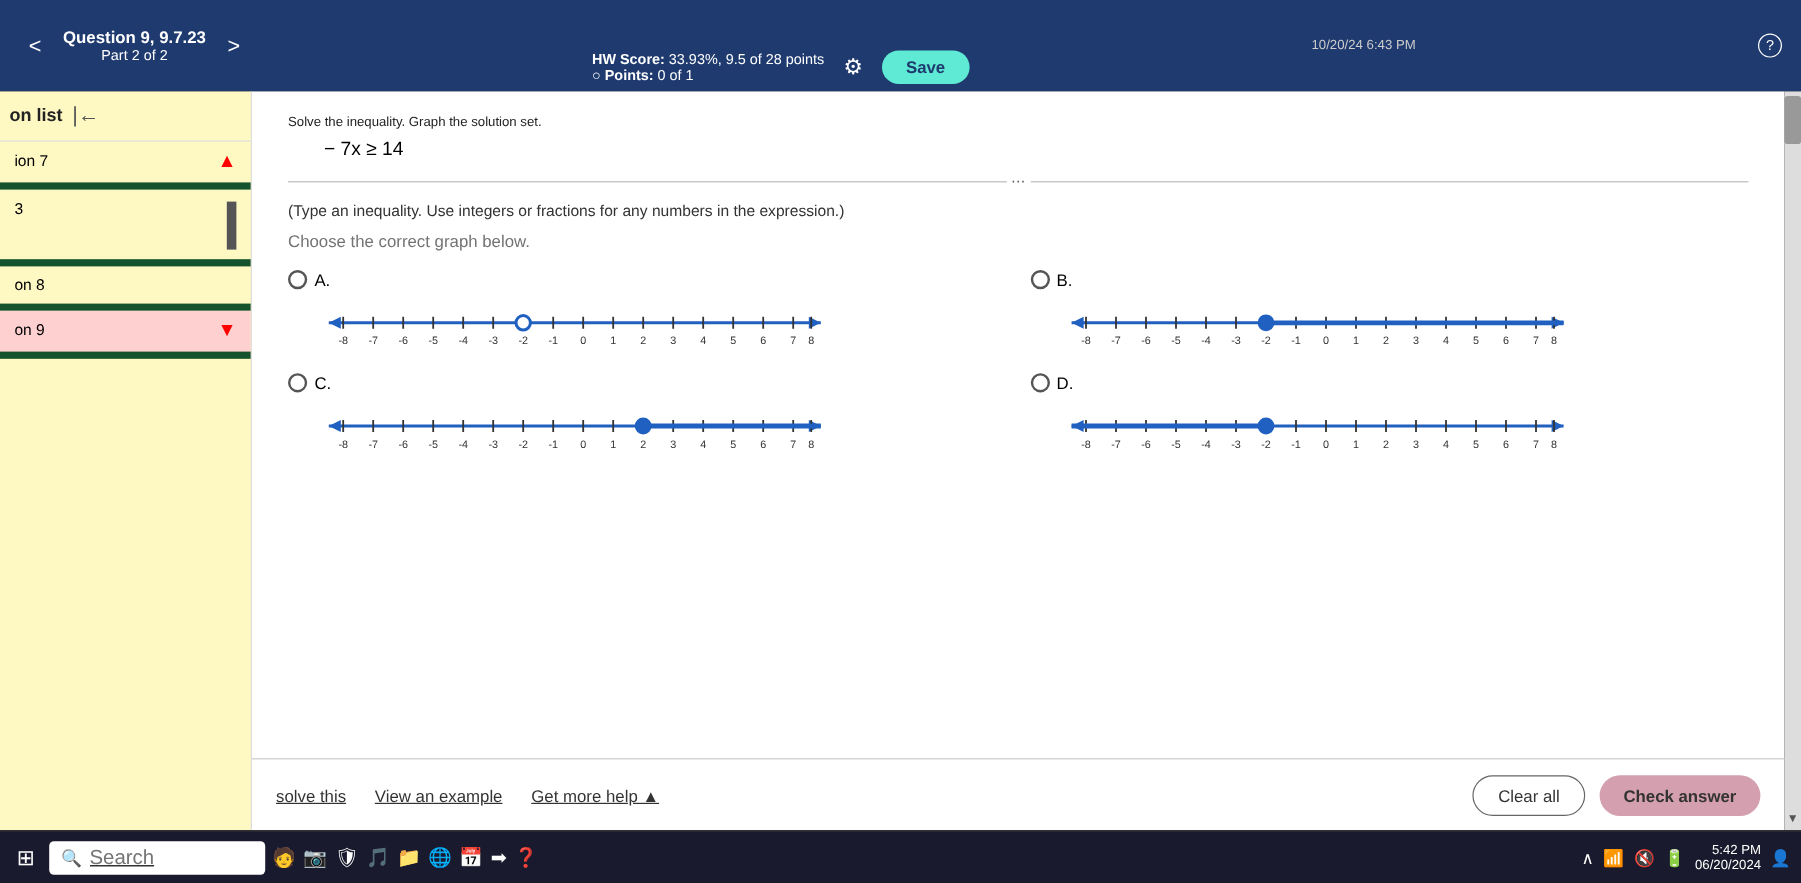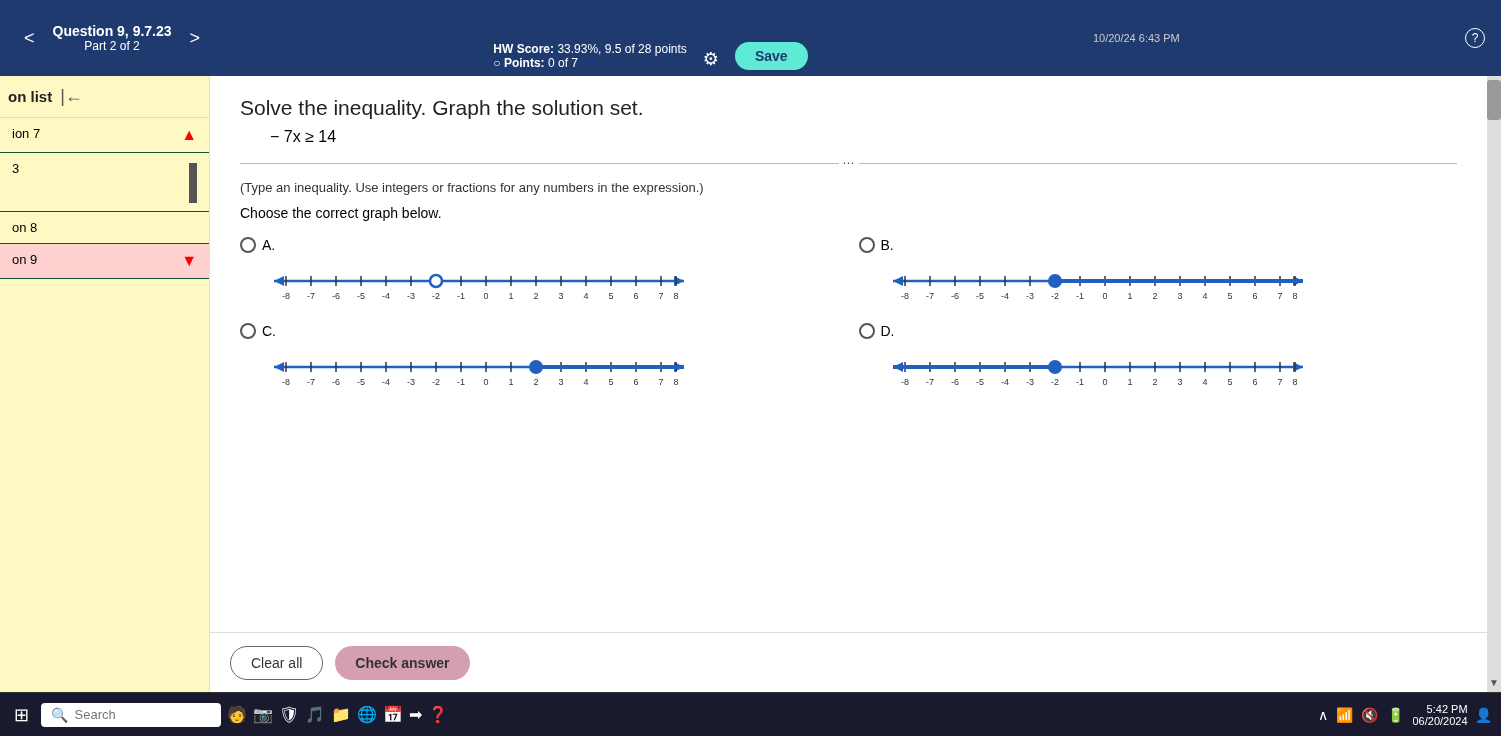--- a/index.html
+++ b/index.html
@@ -12,46 +12,46 @@
       background: #1e3a6e;
       color: white;
       display: flex;
       align-items: center;
       padding: 6px 16px;
       justify-content: space-between;
       min-height: 48px;
     }
     .header-center { display: flex; align-items: center; gap: 10px; font-size: 14px; font-weight: bold; }
     .nav-btn { background: none; border: none; color: white; font-size: 18px; cursor: pointer; padding: 2px 8px; }
-    .header-right { display: flex; align-items: flex-end; gap: 16px; font-size: 13px; margin-top: 36px; }
+    .header-right { display: flex; align-items: center; gap: 16px; font-size: 13px; margin-top: 36px; }
     .header-right .score-block { display: flex; flex-direction: column; align-items: flex-start; }
     .header-right .score-block span { font-size: 12px; }
     .settings-icon { font-size: 18px; cursor: pointer; }
     .save-btn {
       background: #5eead4; color: #1e3a6e; border: none; border-radius: 20px;
       padding: 6px 20px; font-weight: bold; font-size: 14px; cursor: pointer;
     }
     .user-time { font-size: 11px; color: #ccc; }
     .question-mark { border: 1px solid white; border-radius: 50%; width: 20px; height: 20px; display: flex; align-items: center; justify-content: center; font-size: 12px; cursor: pointer; }
 
     
     .sidebar { width: 210px; background: #fef9c3; border-right: 1px solid #ddd; display: flex; flex-direction: column; overflow-y: auto; }
     .sidebar-header { display: flex; align-items: center; padding: 10px 8px; border-bottom: 1px solid #ddd; }
     .sidebar-title { font-size: 15px; font-weight: bold; color: #222; }
     .sidebar-icon { font-size: 18px; margin-left: 8px; cursor: pointer; color: #555; }
-    .sidebar-item { padding: 8px 12px; font-size: 13px; cursor: pointer; border-bottom: 1px solid #14532d; }
+    .sidebar-item { padding: 8px 12px; font-size: 13px; cursor: pointer; border-bottom: 6px solid #14532d; }
     .sidebar-item.active { background: #ffd0d0; }
     .sidebar-item-label { font-weight: normal; }
 
     
     .main-content { flex: 1; padding: 20px 30px; overflow-y: auto; background: white; }
-    .problem-instruction { font-size: 21px; color: #222; margin-bottom: 8px; }
+    .problem-instruction { font-size: 11px; color: #222; margin-bottom: 8px; }
     .inequality-display { font-size: 16px; margin-left: 30px; margin-bottom: 8px; }
     .type-note { font-size: 13px; color: #333; margin-bottom: 10px; }
-    .choose-text { font-size: 14px; color: #000000; margin-bottom: 16px; }
+    .choose-text { font-size: 14px; color: #737373; margin-bottom: 16px; }
 
     
     .graphs-grid { display: grid; grid-template-columns: 1fr 1fr; gap: 20px; margin-bottom: 20px; }
     .graph-option { display: flex; flex-direction: column; }
     .option-label { display: flex; align-items: center; gap: 6px; font-size: 14px; margin-bottom: 6px; }
     .radio-circle { width: 16px; height: 16px; border: 2px solid #555; border-radius: 50%; display: inline-block; cursor: pointer; flex-shrink: 0; }
 
     
     .nl-container { margin-left: 24px; }
     svg.number-line { display: block; }
@@ -74,21 +74,21 @@
       padding: 8px 20px; font-size: 14px; cursor: pointer; color: #333; font-weight: bold;
     }
 
     
     .taskbar {
       background: #1a1a2e; height: 44px; display: flex; align-items: center;
       padding: 0 8px; gap: 6px; border-top: 1px solid #333;
     }
     .taskbar-item { cursor: pointer; padding: 4px 6px; color: white; font-size: 18px; }
     .search-bar { background: white; border-radius: 4px; display: flex; align-items: center; padding: 4px 10px; gap: 6px; width: 180px; }
-    .search-bar input { border: none; outline: none; font-size: 13px; width: 130px; }
+    .search-bar input { border: none; outline: none; font-size: 17px; width: 130px; text-decoration: underline; }
     .taskbar-icons { display: flex; gap: 6px; align-items: center; }
     .taskbar-icon { color: white; font-size: 16px; cursor: pointer; }
     .taskbar-right { margin-left: auto; display: flex; align-items: center; gap: 8px; color: white; font-size: 11px; }
     .time-block { text-align: right; }
 
     
     .scroll-indicator { width: 14px; background: #ddd; display: flex; flex-direction: column; }
     .scroll-thumb { width: 14px; height: 40px; background: #999; border-radius: 3px; margin-top: 4px; }
 
     .expand-btn { background: none; border: none; font-size: 12px; cursor: pointer; color: #555; padding: 2px 4px; }
@@ -107,21 +107,21 @@
       <div>
         <div style="font-weight:bold;font-size:14px;">Question 9, 9.7.23</div>
         <div style="font-weight:normal;font-size:12px;text-align:center;">Part 2 of 2</div>
       </div>
       <button class="nav-btn">&gt;</button>
     </div>
 
     <div class="header-right">
       <div class="score-block">
         <span><strong>HW Score:</strong> <span>33.93%, 9.5 of 28 points</span></span>
-        <span>○ <strong>Points:</strong> <span>0 of 7</span></span>
+        <span>○ <strong>Points:</strong> <span>0 of 1</span></span>
       </div>
       <span class="settings-icon">⚙</span>
       <button class="save-btn">Save</button>
     </div>
 
     <div class="user-time">10/20/24 6:43 PM</div>
     <div class="question-mark">?</div>
   </div>
 
   <div style="display:flex;flex:1;overflow:hidden;">
@@ -378,20 +378,25 @@
                 <line x1="10" y1="22" x2="172" y2="22" stroke="#2060c0" stroke-width="4"></line>
                 <circle cx="172" cy="22" r="6" fill="#2060c0" stroke="#2060c0" stroke-width="2"></circle>
               </svg>
             </div>
           </div>
 
         </div>
       </div>
 
       <div class="bottom-toolbar">
+        <div class="bottom-left">
+          <span class="bottom-link">solve this</span>
+          <span class="bottom-link">View an example</span>
+          <span class="bottom-link">Get more help ▲</span>
+        </div>
         <div class="bottom-right">
           <button class="clear-btn">Clear all</button>
           <button class="check-btn">Check answer</button>
         </div>
       </div>
     </div>
 
     <div class="scroll-indicator">
       <div class="scroll-thumb"></div>
       <div style="margin-top:auto;padding:2px;">

